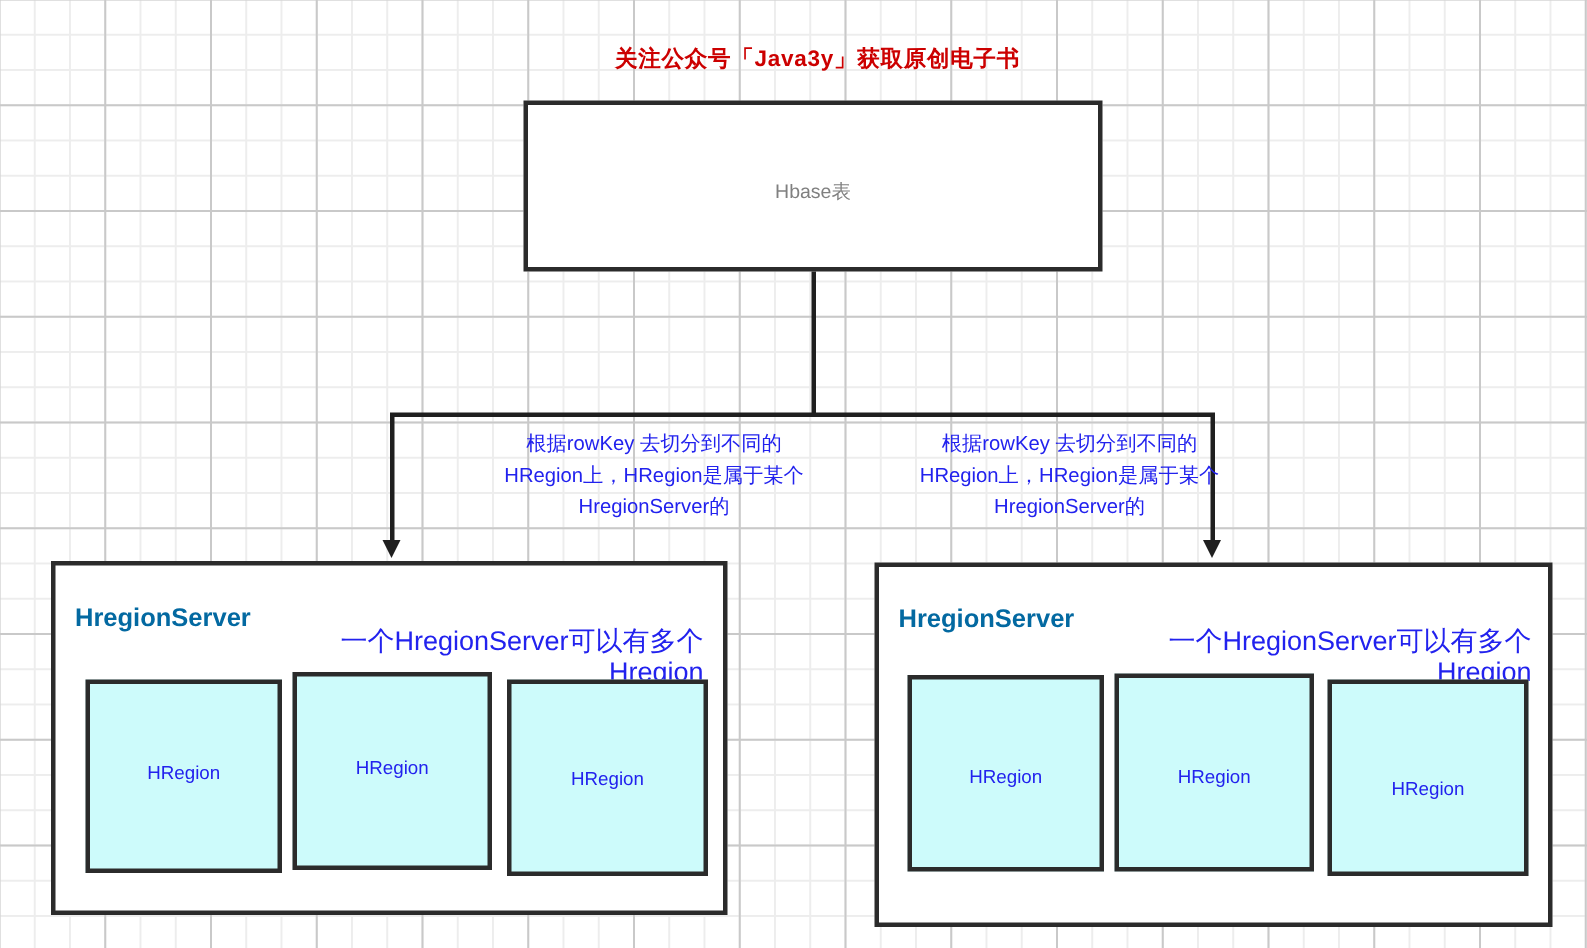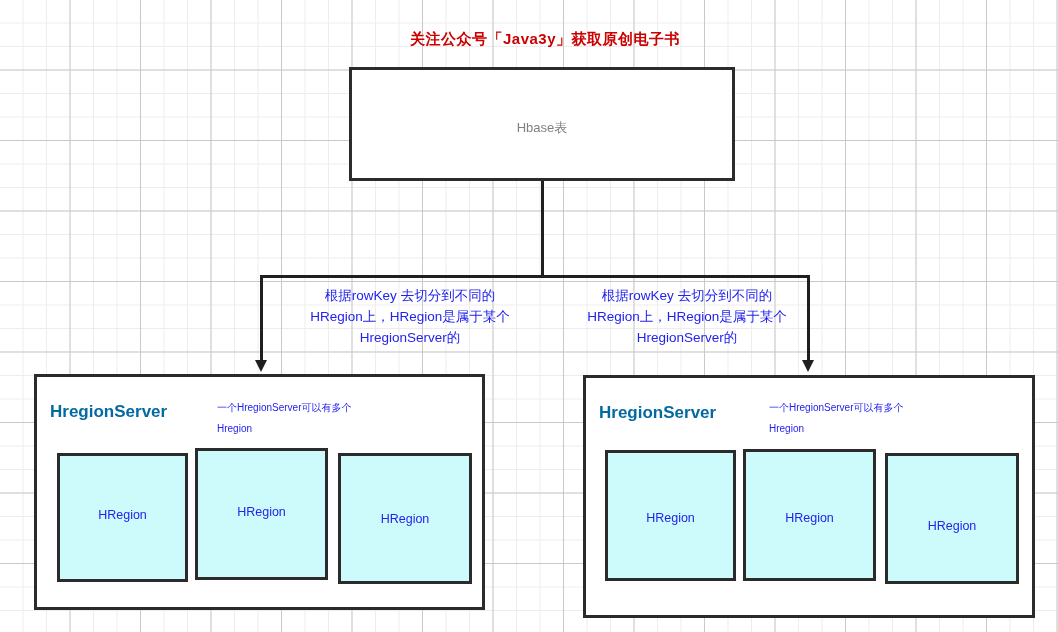--- a/index.html
+++ b/index.html
@@ -106,20 +106,21 @@
   #arrow-right-head { left: 802px; top: 360px; }
 
   
   .edge-label {
     position: absolute;
     color: #2222ee;
     font-size: 13.5px;
     line-height: 21px;
     text-align: center;
     white-space: pre-line;
+    padding-left: 26px;
   }
   #edge-label-left { left: 281px; top: 285px; width: 258px; }
   #edge-label-right { left: 558px; top: 285px; width: 258px; }
 
   
   .server-box {
     position: absolute;
     border: 3px solid #2b2b2b;
     background: #ffffff;
     box-sizing: border-box;
@@ -133,24 +134,25 @@
     font-size: 17px;
     font-weight: bold;
     white-space: nowrap;
   }
   #server-title-left  { left: 13px; top: 25px; }
   #server-title-right { left: 13px; top: 25px; }
 
   .server-note {
     position: absolute;
     color: #2222ee;
-    font-size: 10px;
+    font-size: 18px;
     line-height: 21px;
-    text-align: left;
+    text-align: right;
     white-space: pre-line;
+    margin-top: 20px;
   }
   #server-note-left  { left: 180px; top: 20px; width: 252px; }
   #server-note-right { left: 183px; top: 19px; width: 252px; }
 
   
   .region-tile {
     position: absolute;
     border: 3px solid #2b2b2b;
     background: #cdfbfb;
     box-sizing: border-box;

